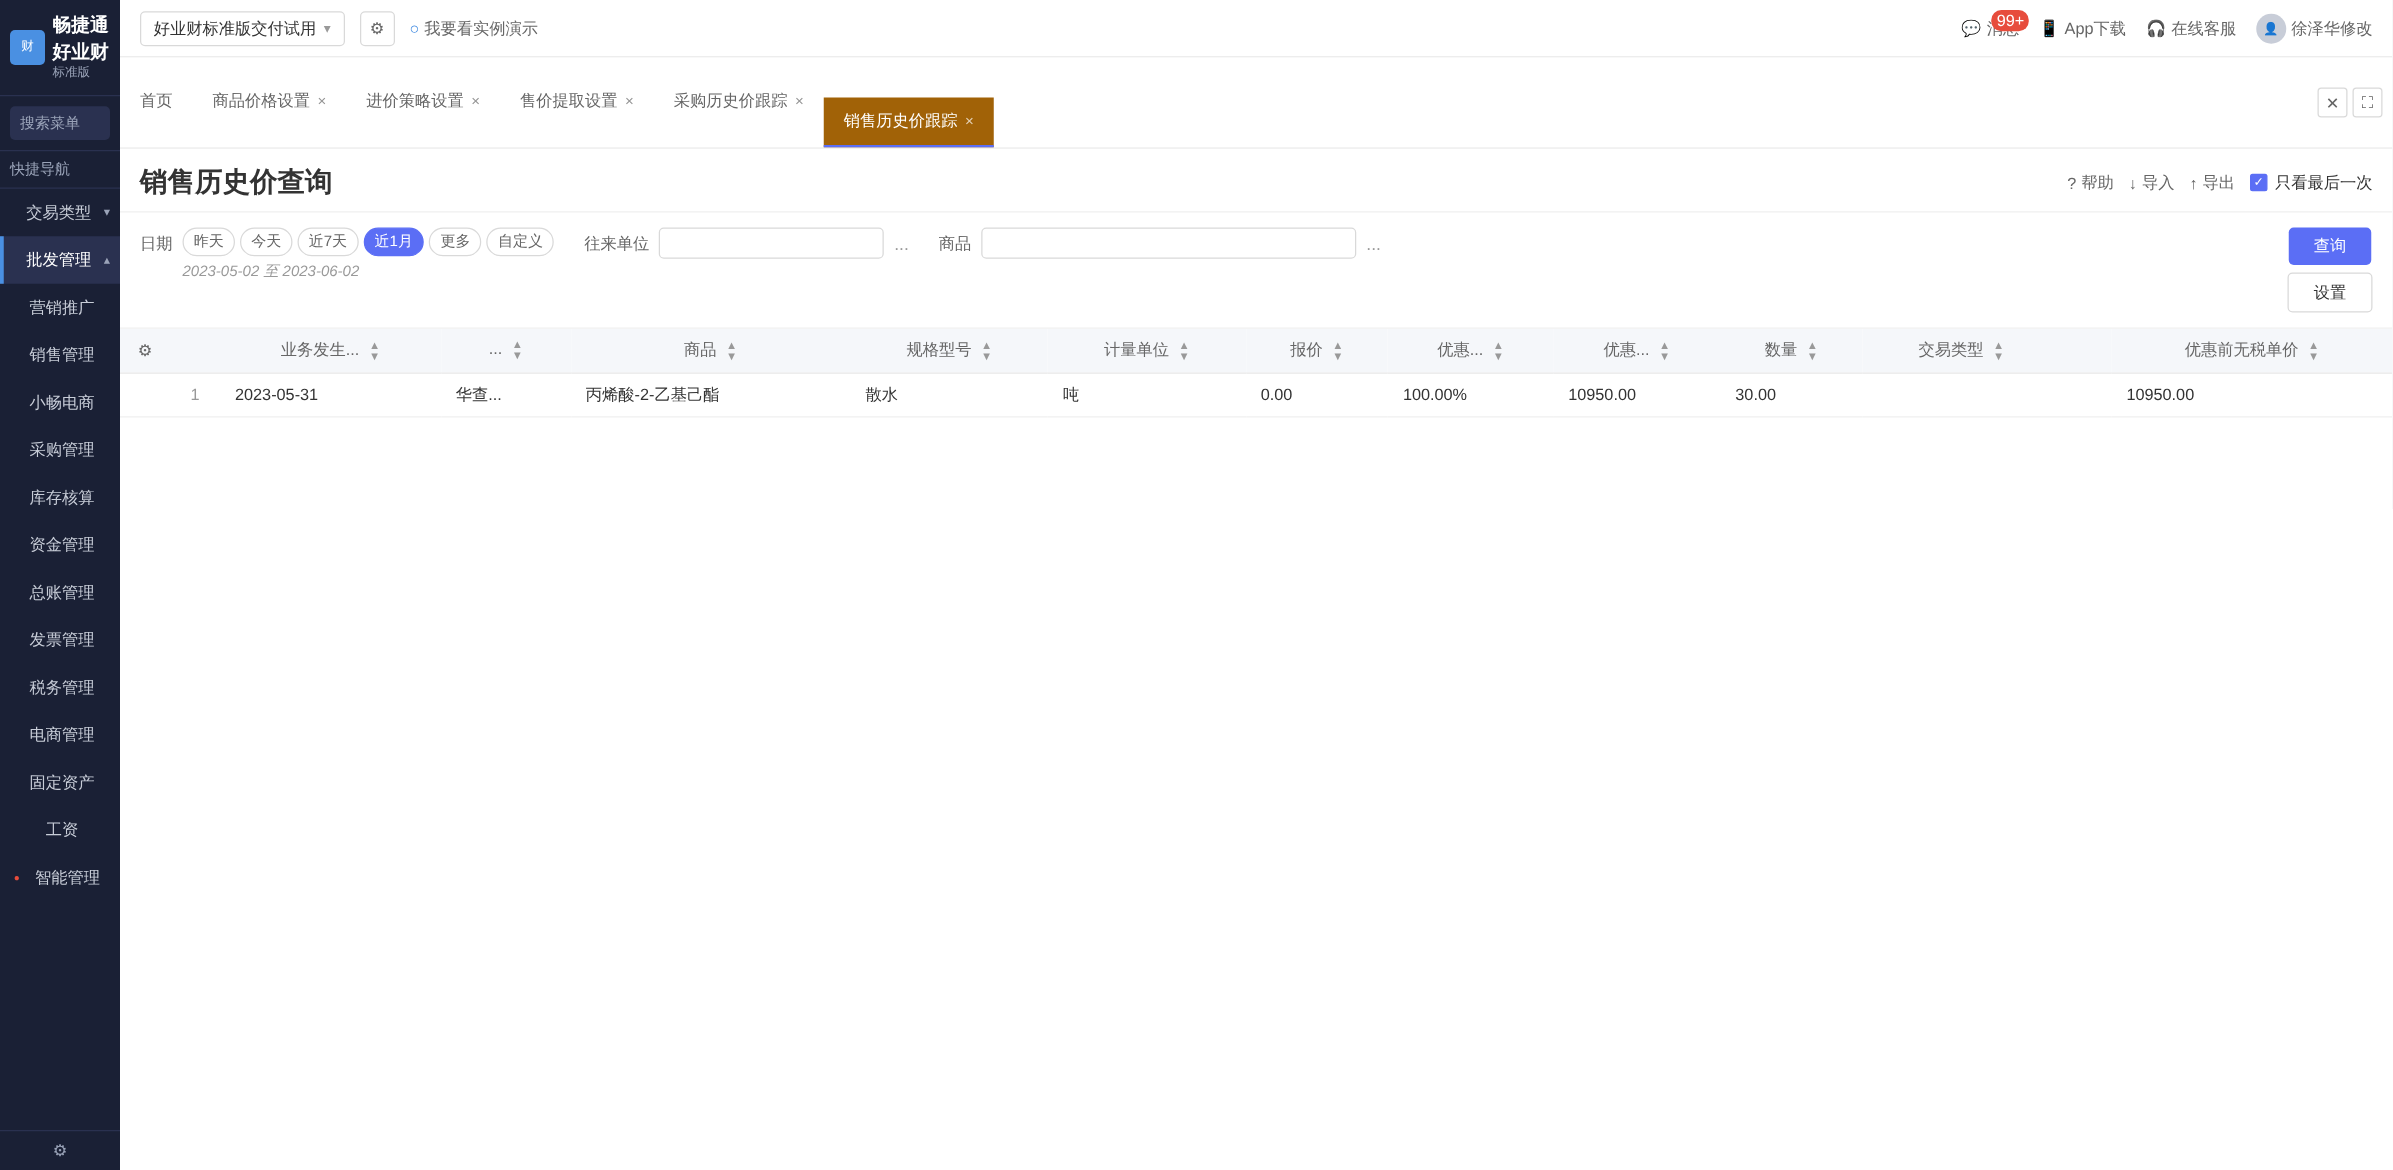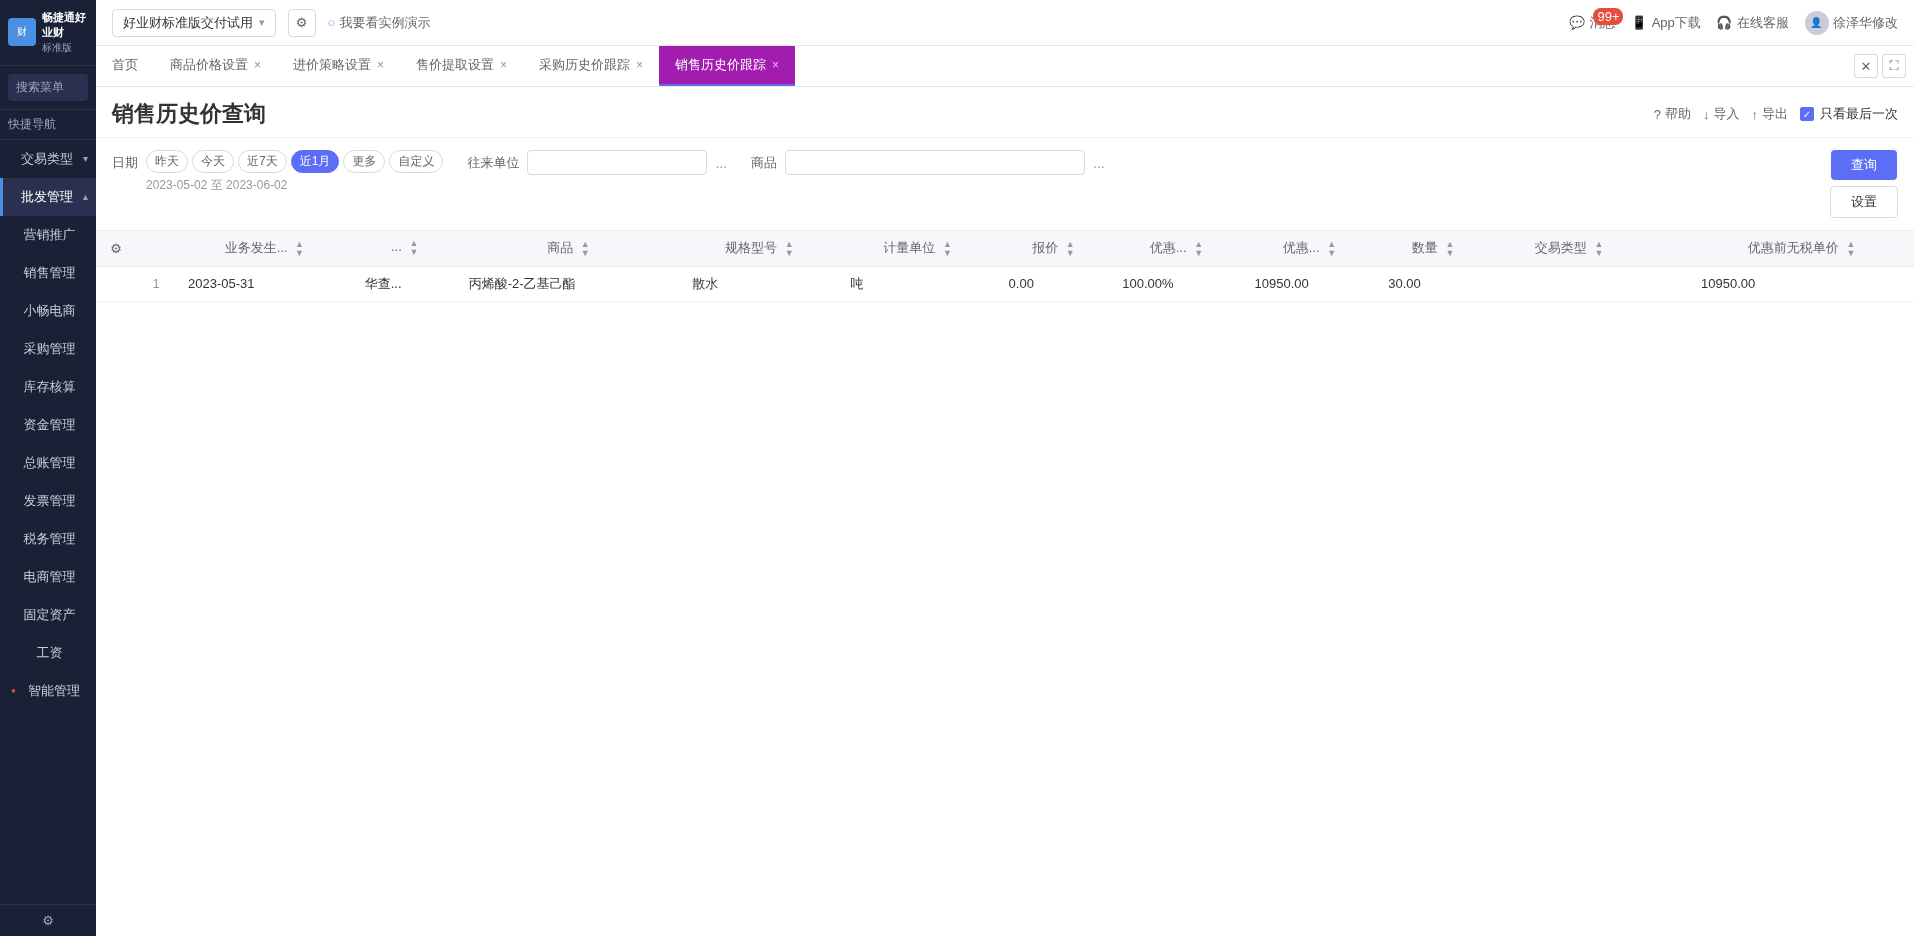--- a/index.html
+++ b/index.html
@@ -139,21 +139,21 @@
       overflow-x: auto;
     }
     .tab {
       display: flex; align-items: center; gap: 6px;
       padding: 10px 16px;
       font-size: 13px; color: #666; cursor: pointer;
       border-bottom: 2px solid transparent;
       white-space: nowrap;
       flex-shrink: 0;
     }
-    .tab.active { color: #fff; background: #a21caf; border-bottom-color: #5b6ef5; }
+    .tab.active { color: #fff; background: #a16207; border-bottom-color: #5b6ef5; margin-top: 32px; }
     .tab-close {
       font-size: 12px; color: currentColor; opacity: 0.7;
       cursor: pointer; line-height: 1;
     }
     .tabbar-controls {
       margin-left: auto;
       display: flex; align-items: center;
       padding: 0 8px; gap: 4px;
     }
     .tabbar-btn {
@@ -219,21 +219,21 @@
     }
     .date-btns {
       display: flex; gap: 4px; flex-wrap: wrap;
     }
     .date-btn {
       padding: 2px 8px; border: 1px solid #d9d9d9; border-radius: 12px;
       font-size: 12px; cursor: pointer; color: #666; background: #fff;
       font-family: inherit;
     }
     .date-btn.active { background: #5b6ef5; color: #fff; border-color: #5b6ef5; }
-    .date-range-text { font-size: 12px; color: #999; }
+    .date-range-text { font-size: 12px; color: #999; font-style: italic; }
 
     .filter-input-group {
       display: flex; align-items: center; gap: 8px;
     }
     .filter-input {
       border: 1px solid #d9d9d9; border-radius: 4px;
       padding: 4px 10px; font-size: 13px; width: 180px;
       font-family: inherit; color: #333; outline: none;
     }
     .filter-dots-btn {
@@ -290,21 +290,21 @@
     .th-gear { width: 40px; text-align: center; }
     .gear-icon { cursor: pointer; color: #666; }
   </style>
 </head>
 <body>
 
 <div class="sidebar">
   <div class="sidebar-logo">
     <div class="sidebar-logo-icon">财</div>
     <div>
-      <div style="font-size:11px;font-weight:bold;">畅捷通好业财</div>
+      <div style="font-size:15px;font-weight:bold;">畅捷通好业财</div>
       <div style="font-size:10px;color:#9aa3b8;">标准版</div>
     </div>
   </div>
   <div class="sidebar-search">
     <button class="sidebar-search-btn">搜索菜单</button>
   </div>
   <div class="sidebar-quicknav">快捷导航</div>
 
   <div class="sidebar-item">
     <span class="sidebar-item-label">交易类型</span>

